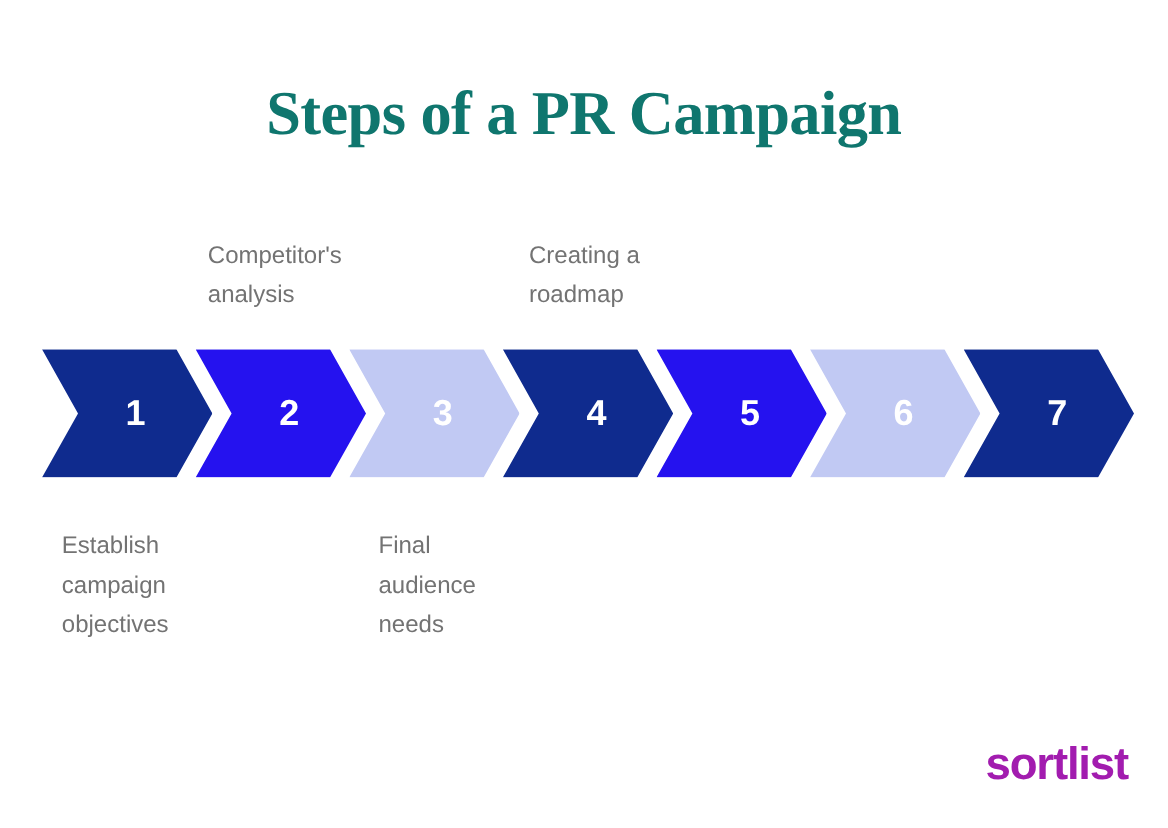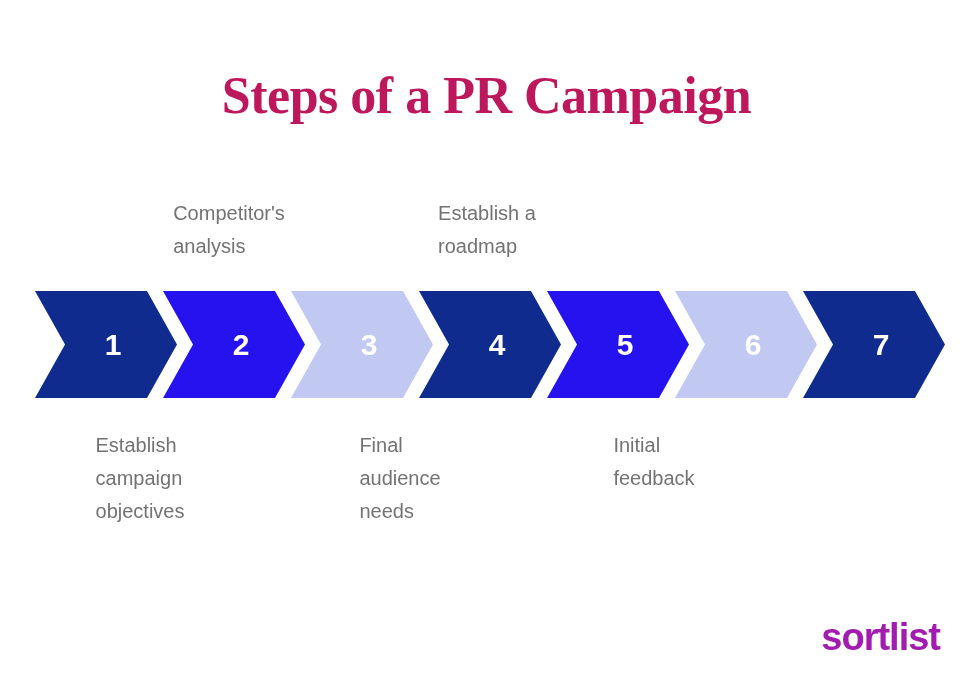--- a/index.html
+++ b/index.html
@@ -16,34 +16,34 @@
     position: absolute;
     top: 64px;
     left: 0;
     width: 973px;
     text-align: center;
     font-family: "Liberation Serif", "DejaVu Serif", serif;
     font-weight: 700;
     font-size: 52px;
     line-height: 64px;
     letter-spacing: -0.5px;
-    color: #be185d;
+    color: #0f766e;
     white-space: nowrap;
   }
   .step-label {
     position: absolute;
     transform: translateX(-50%);
     text-align: left;
     font-size: 20px;
     line-height: 33px;
     color: #737373;
     white-space: pre-line;
   }
   .step-label.above { top: 197px; }
-  .step-label.below { top: 429px; margin-left: 44px; }
+  .step-label.below { top: 439px; }
   .chevron {
     position: absolute;
     top: 291px;
     width: 142px;
     height: 107px;
     clip-path: polygon(0 0, calc(100% - 30px) 0, 100% 50%, calc(100% - 30px) 100%, 0 100%, 30px 50%);
     display: flex;
     align-items: center;
     justify-content: center;
     padding-left: 14px;
@@ -65,21 +65,21 @@
 </style>
 </head>
 <body>
 
 <div class="canvas">
 
   <h1 class="title">Steps of a PR Campaign</h1>
 
   <div class="step-label above" style="left:229px">Competitor's
 analysis</div>
-  <div class="step-label above" style="left:487px">Establish a
+  <div class="step-label above" style="left:487px">Creating a
 roadmap</div>
 
   <div class="chevron" style="left: 35px; background-color: rgb(15, 43, 142);">
     <span class="num">1</span>
   </div>
   <div class="chevron" style="left: 163px; background-color: rgb(37, 18, 239);">
     <span class="num">2</span>
   </div>
   <div class="chevron" style="left: 291px; background-color: rgb(193, 201, 243);">
     <span class="num">3</span>
@@ -96,18 +96,16 @@
   <div class="chevron" style="left: 803px; background-color: rgb(15, 43, 142);">
     <span class="num">7</span>
   </div>
 
   <div class="step-label below" style="left:96px">Establish
 campaign
 objectives</div>
   <div class="step-label below" style="left:356px">Final
 audience
 needs</div>
-  <div class="step-label below" style="left:610px">Initial
-feedback</div>
 
   <div class="logo">sortlist</div>
 
 </div>
 
 </body></html>

